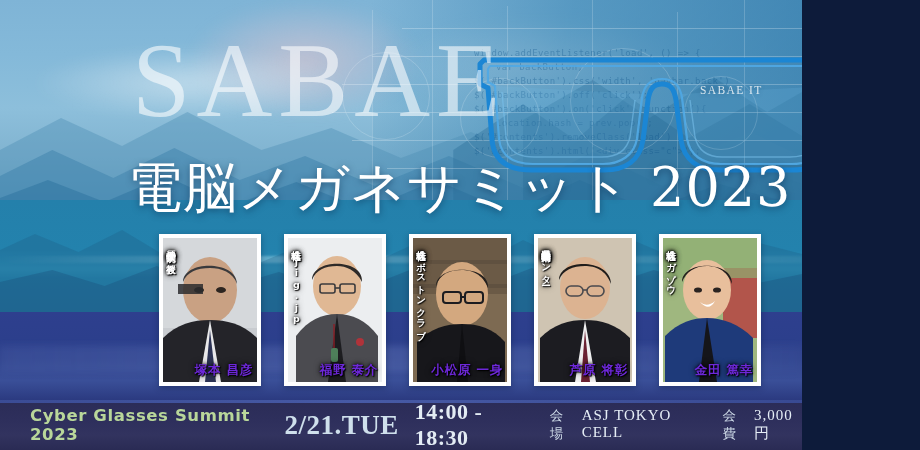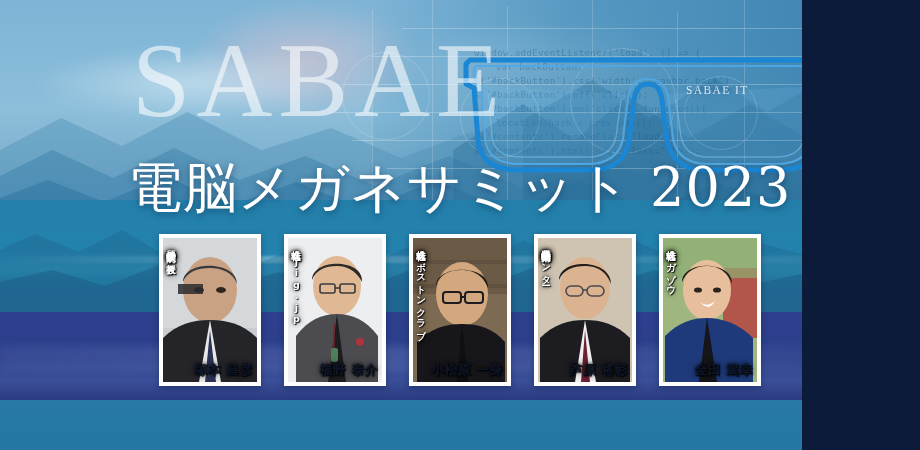--- a/index.html
+++ b/index.html
@@ -62,21 +62,21 @@
     overflow:hidden;opacity:.34;
   }
   .codewrap .ln{
     font-family:"DejaVu Sans Mono","Liberation Mono",monospace;
     font-size:9px;line-height:14px;color:#0a4f86;white-space:nowrap;
     letter-spacing:.4px;
   }
   .codewrap .ln.ind{padding-left:22px;}
 
   
-  .glasses{position:absolute;left:448px;top:22px;width:400px;height:160px;}
+  .glasses{position:absolute;left:462px;top:22px;width:400px;height:160px;}
   .glasses svg{display:block;width:100%;height:100%;}
   .lens-text{
     position:absolute;left:238px;top:58px;width:150px;
     color:rgba(255,255,255,.80);
     font-family:"Liberation Serif","DejaVu Serif",serif;
     font-size:11.5px;line-height:21px;letter-spacing:1.4px;
     text-shadow:0 0 4px rgba(20,70,110,.35);
   }
 
   
@@ -147,21 +147,21 @@
     position:absolute;left:3px;top:4px;
     writing-mode:vertical-rl;text-orientation:upright;
     color:#ffffff;font-size:9.5px;line-height:11px;letter-spacing:.5px;
     font-weight:700;
     text-shadow:0 0 3px rgba(0,0,0,.95),0 0 6px rgba(0,0,0,.75),1px 1px 1px rgba(0,0,0,.9);
     max-height:138px;
     font-family:"DejaVu Sans","Liberation Sans",sans-serif;
   }
   .sname{
     position:absolute;right:4px;bottom:3px;
-    color:#0f172a;font-size:12.5px;font-weight:700;letter-spacing:.8px;
+    color:#6d28d9;font-size:12.5px;font-weight:700;letter-spacing:.8px;
     text-shadow:0 0 3px rgba(0,0,0,.95),0 0 6px rgba(0,0,0,.8),1px 1px 1px rgba(0,0,0,.9);
     white-space:nowrap;
     font-family:"DejaVu Sans","Liberation Sans",sans-serif;
   }
 
   
   .footer{
     position:absolute;left:0;bottom:0;width:100%;height:50px;
     background:linear-gradient(180deg,#2b2c57 0%,#2e2f5c 40%,#32335f 70%,#2a2b54 100%);
     display:flex;align-items:center;
@@ -400,14 +400,28 @@
             <path d="M44,80 L36,144 L54,144 Z" fill="#15151a"></path>
           </svg>
         </div>
         <div class="affil">株式会社 ガゾウ</div>
         <div class="sname">金田 篤幸</div>
       </div>
     </div>
 
   </div>
 
+  <div class="footer">
+    <div class="topedge"></div>
+    <div class="f-en">Cyber Glasses Summit 2023</div>
+    <div class="f-date">2/21.TUE</div>
+    <div class="f-time">14:00 - 18:30</div>
+    <div class="f-grp">
+      <span class="f-lab">会場</span>
+      <span class="f-val">ASJ TOKYO CELL</span>
+    </div>
+    <div class="f-grp">
+      <span class="f-lab">会費</span>
+      <span class="f-val">3,000 円</span>
+    </div>
+  </div>
 
 </div>
 
 </body></html>

